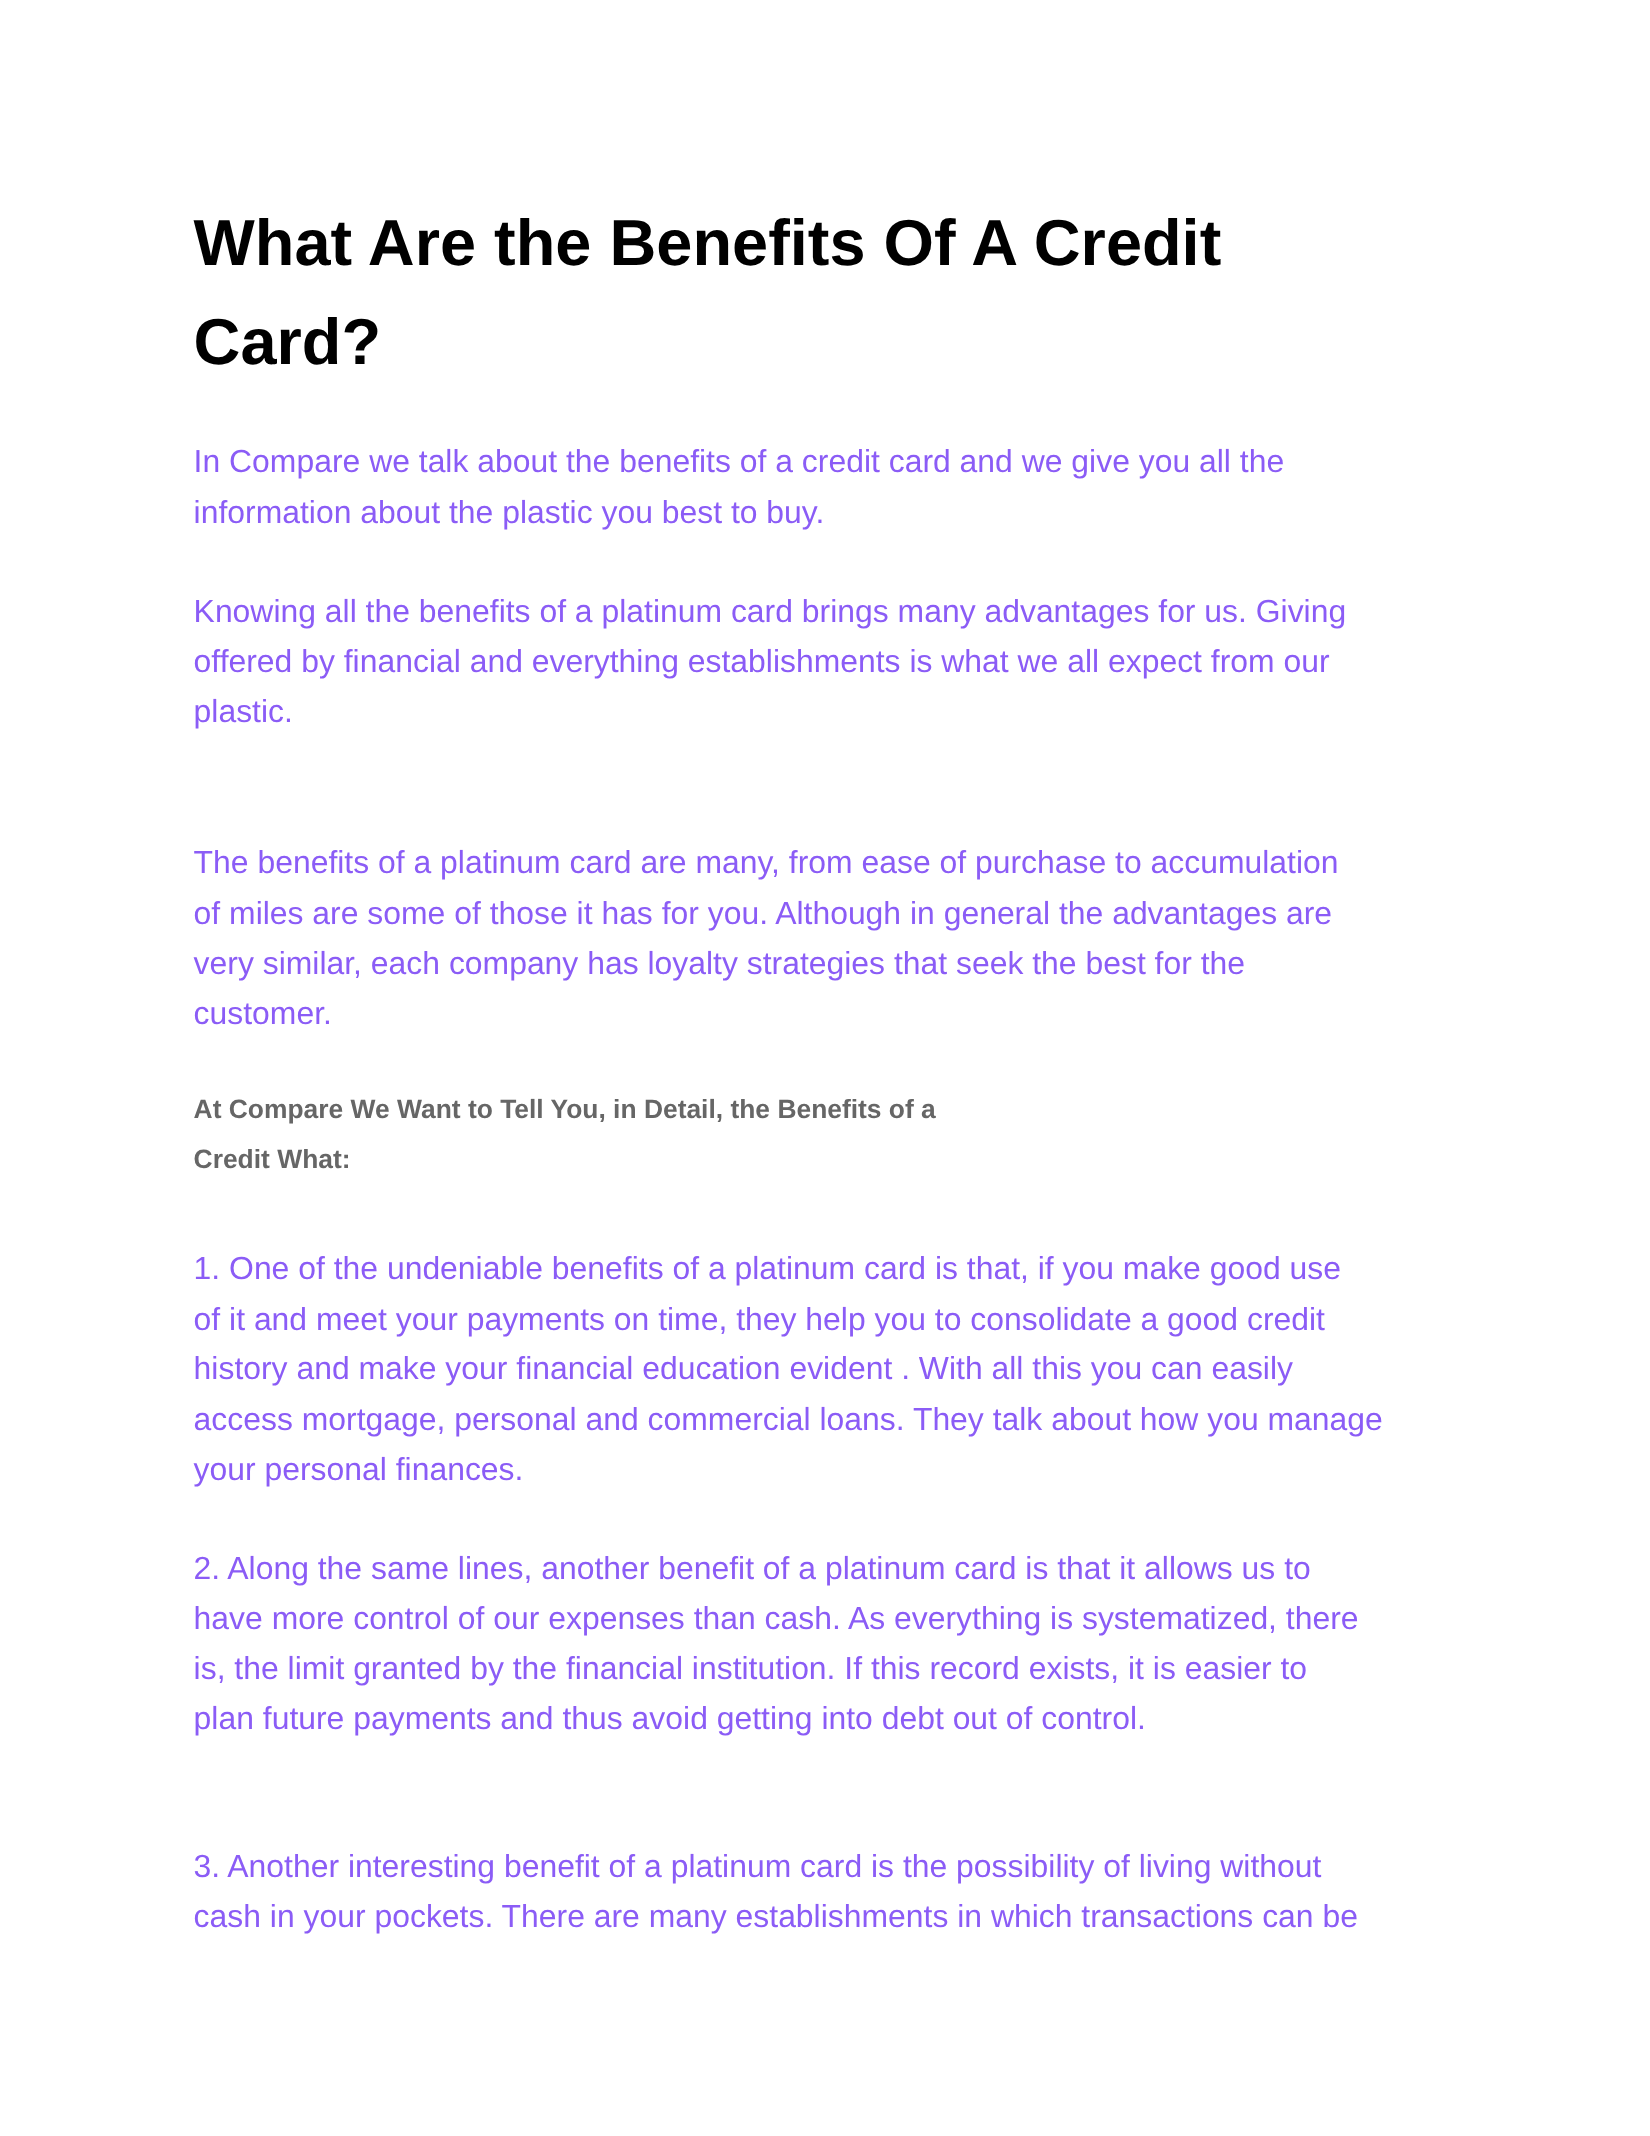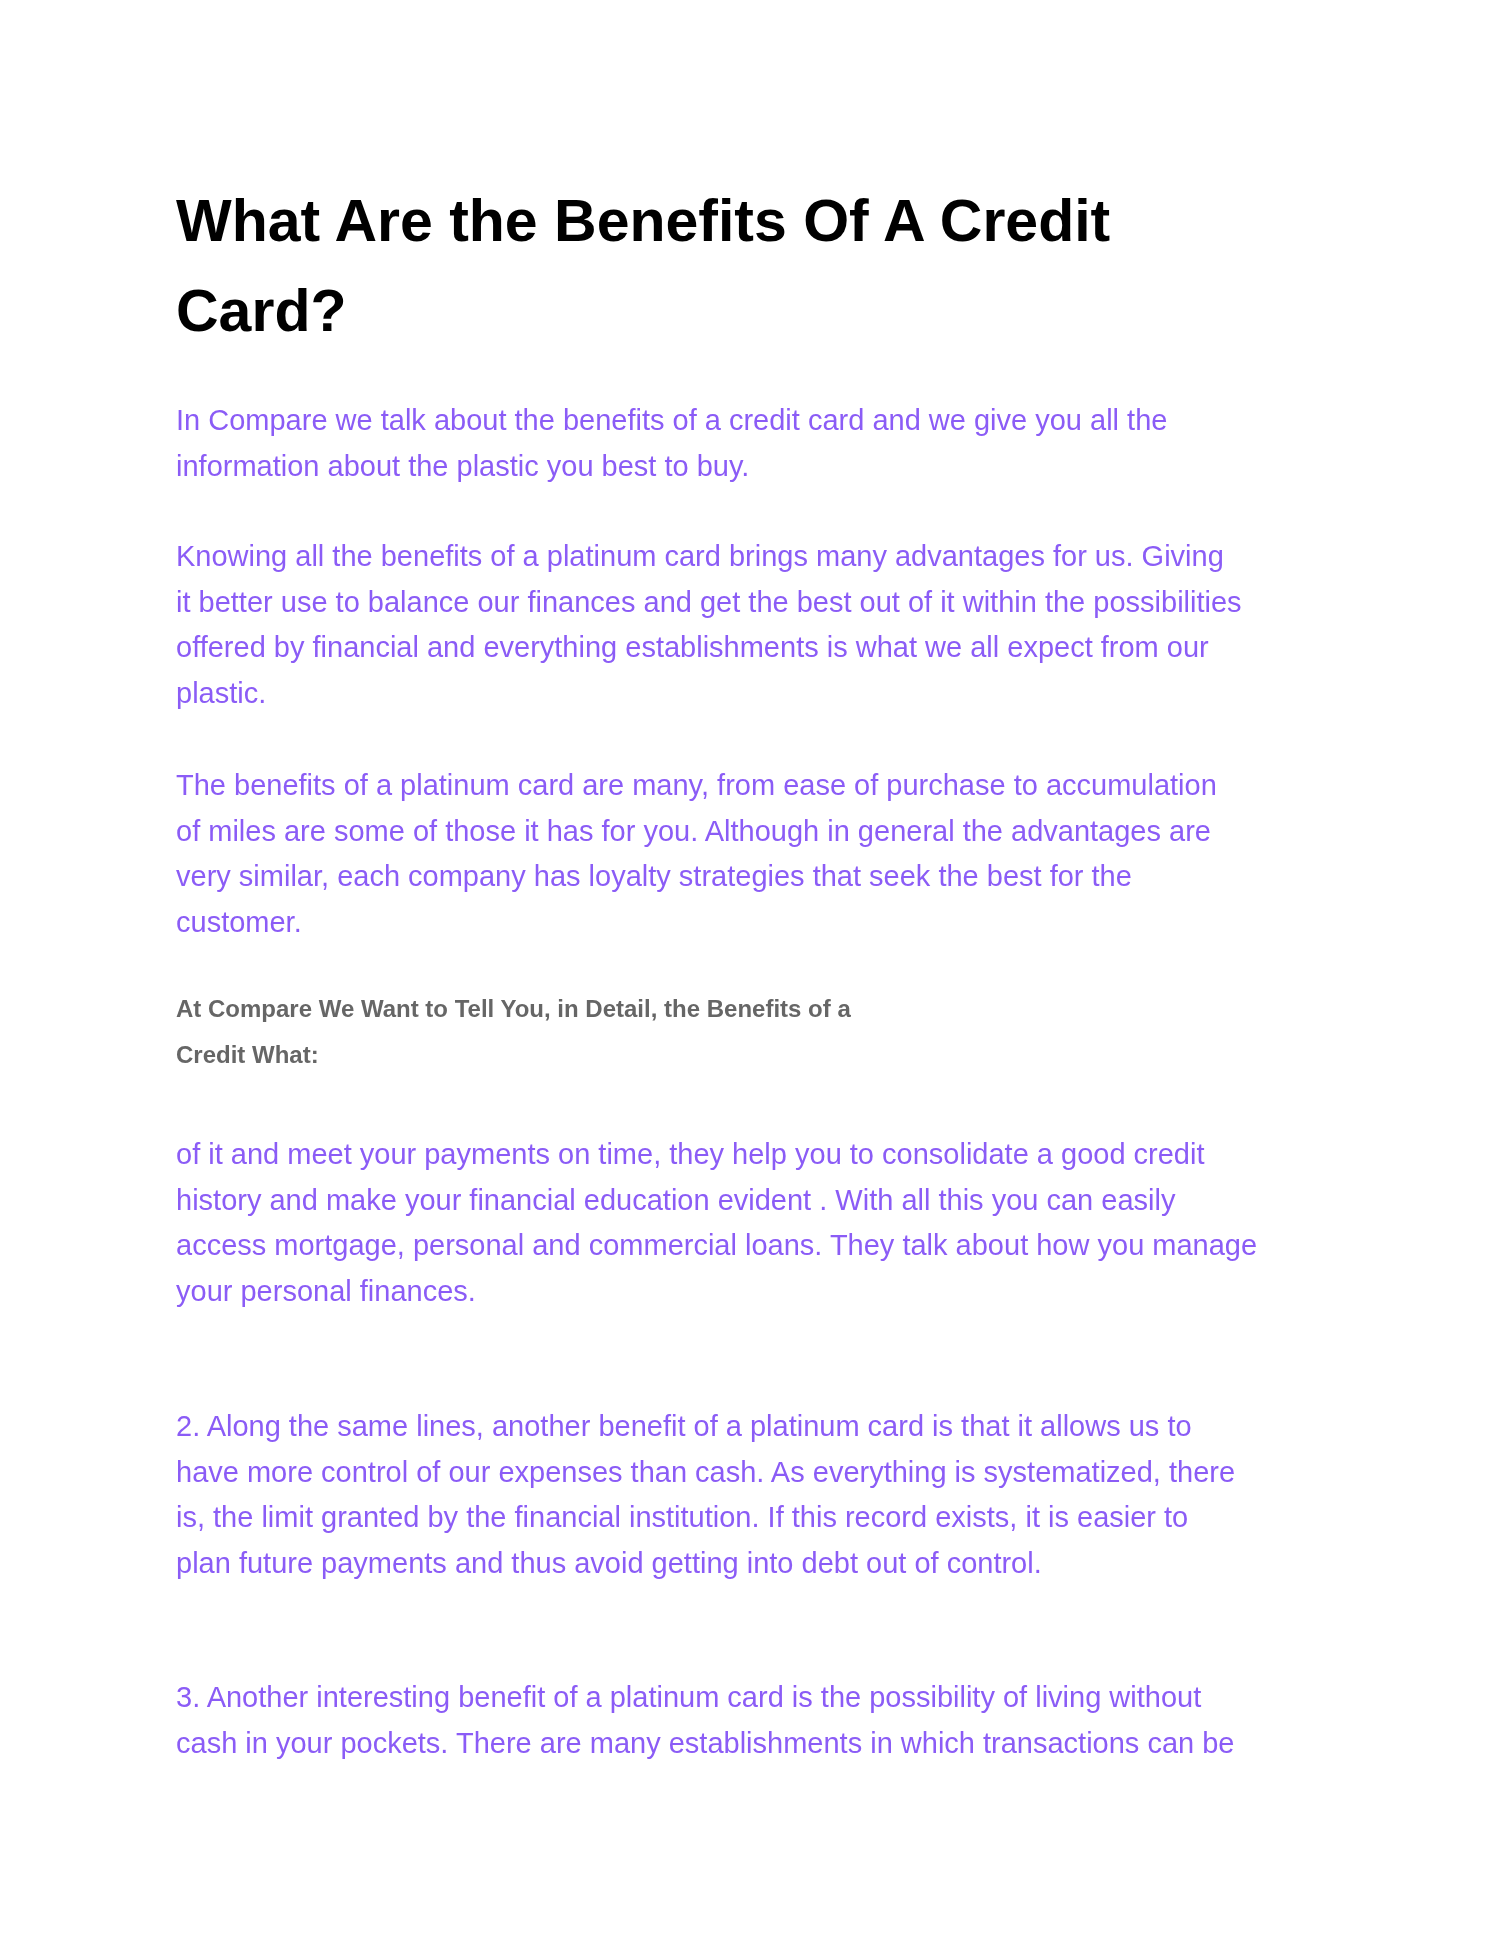--- a/index.html
+++ b/index.html
@@ -69,38 +69,38 @@
     <span class="line">Card?</span>
   </h1>
 
   <p class="para" style="top:398px">
     <span class="line">In Compare we talk about the benefits of a credit card and we give you all the</span>
     <span class="line">information about the plastic you best to buy.</span>
   </p>
 
   <p class="para" style="top:534px">
     <span class="line">Knowing all the benefits of a platinum card brings many advantages for us. Giving</span>
-    <span class="line">it better use to balance our finances and get the best out of it within the possibilities</span>
     <span class="line">offered by financial and everything establishments is what we all expect from our</span>
     <span class="line">plastic.</span>
   </p>
 
   <p class="para" style="top:763px">
     <span class="line">The benefits of a platinum card are many, from ease of purchase to accumulation</span>
     <span class="line">of miles are some of those it has for you. Although in general the advantages are</span>
     <span class="line">very similar, each company has loyalty strategies that seek the best for the</span>
     <span class="line">customer.</span>
   </p>
 
   <h2 class="subheading">
     <span class="line">At Compare We Want to Tell You, in Detail, the Benefits of a</span>
     <span class="line">Credit What:</span>
   </h2>
 
   <p class="para" style="top:1132px">
+    <span class="line">1. One of the undeniable benefits of a platinum card is that, if you make good use</span>
     <span class="line">of it and meet your payments on time, they help you to consolidate a good credit</span>
     <span class="line">history and make your financial education evident . With all this you can easily</span>
     <span class="line">access mortgage, personal and commercial loans. They talk about how you manage</span>
     <span class="line">your personal finances.</span>
   </p>
 
   <p class="para" style="top:1404px">
     <span class="line">2. Along the same lines, another benefit of a platinum card is that it allows us to</span>
     <span class="line">have more control of our expenses than cash. As everything is systematized, there</span>
     <span class="line">is, the limit granted by the financial institution. If this record exists, it is easier to</span>

